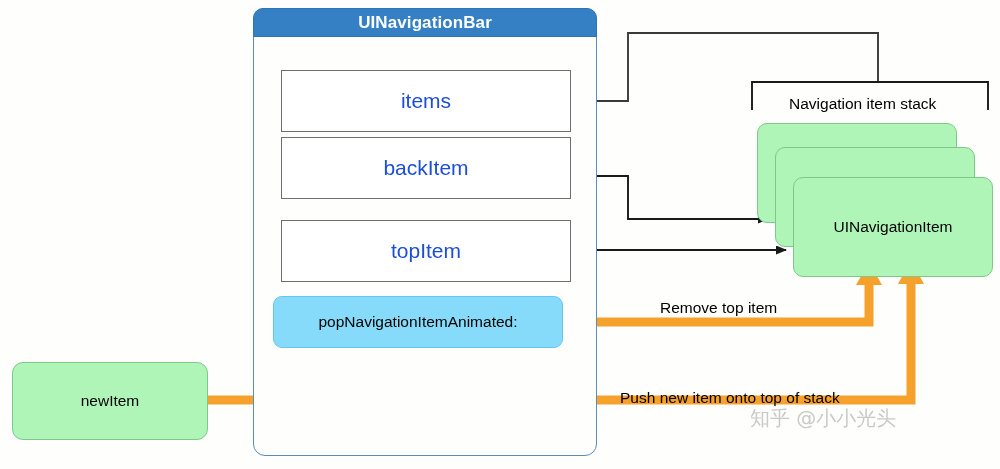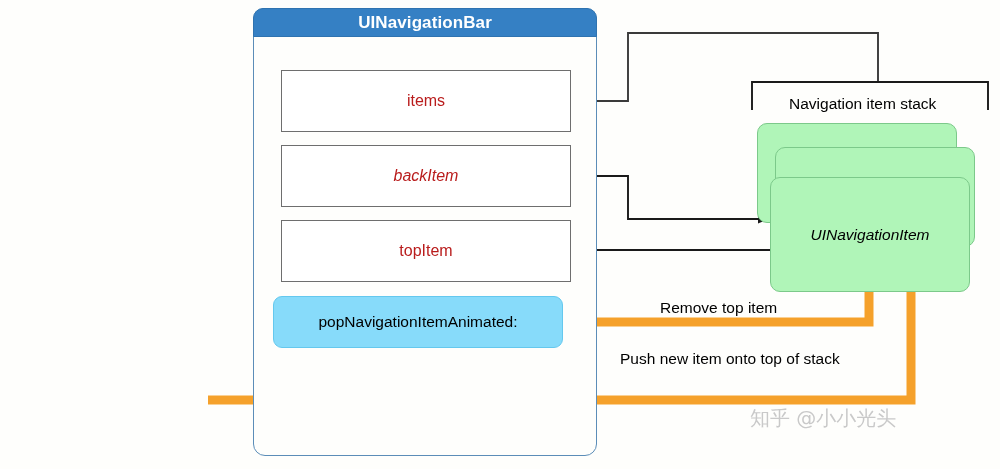--- a/index.html
+++ b/index.html
@@ -57,25 +57,25 @@
     position: absolute;
     left: 281px;
     width: 290px;
     height: 62px;
     background: #ffffff;
     border: 1.5px solid #6e6e6e;
     box-sizing: border-box;
     display: flex;
     align-items: center;
     justify-content: center;
-    font-size: 16px;
-    color: #b91c1c;
+    font-size: 21px;
+    color: #1d4ed8;
   }
   .prop-items { top: 70px; }
-  .prop-back  { top: 145px; font-style: italic; }
+  .prop-back  { top: 137px; }
   .prop-top   { top: 220px; }
 
   
   .method-box {
     position: absolute;
     left: 273px;
     width: 290px;
     height: 52px;
     background: #87dbfa;
     border: 1.4px solid #64c8ee;
@@ -98,21 +98,21 @@
     border-radius: 10px;
     box-sizing: border-box;
     display: flex;
     align-items: center;
     justify-content: center;
     font-size: 15.5px;
     color: #000000;
   }
   .stack-1 { left: 757px; top: 123px; width: 200px; height: 100px; }
   .stack-2 { left: 775px; top: 147px; width: 200px; height: 100px; }
-  .stack-3 { left: 770px; top: 177px; width: 200px; height: 115px; font-style: italic; }
+  .stack-3 { left: 793px; top: 177px; width: 200px; height: 100px; }
 
   .newitem-box {
     position: absolute;
     left: 12px;
     top: 362px;
     width: 196px;
     height: 78px;
     background: #b0f5b8;
     border: 1.2px solid #7cc98a;
     border-radius: 11px;
@@ -126,21 +126,21 @@
 
   
   .caption {
     position: absolute;
     font-size: 15.5px;
     color: #000000;
     white-space: nowrap;
   }
   .caption-stack  { left: 789px; top: 95px; }
   .caption-remove { left: 660px; top: 299px; }
-  .caption-push   { left: 620px; top: 350px; }
+  .caption-push   { left: 620px; top: 389px; }
 
   
   .watermark {
     position: absolute;
     left: 750px;
     top: 405px;
     font-size: 20px;
     color: #c9c9c9;
     white-space: nowrap;
     font-family: "DejaVu Sans", sans-serif;
@@ -198,19 +198,20 @@
   <div class="prop-box prop-top">topItem</div>
 
   <div class="method-box method-pop">popNavigationItemAnimated:</div>
 
   <div class="caption caption-stack">Navigation item stack</div>
 
   <div class="green-box stack-1"></div>
   <div class="green-box stack-2"></div>
   <div class="green-box stack-3">UINavigationItem</div>
 
+  <div class="newitem-box">newItem</div>
 
   <div class="caption caption-remove">Remove top item</div>
   <div class="caption caption-push">Push new item onto top of stack</div>
 
   <div class="watermark">知乎 @小小光头</div>
 
 </div>
 
 </body></html>

